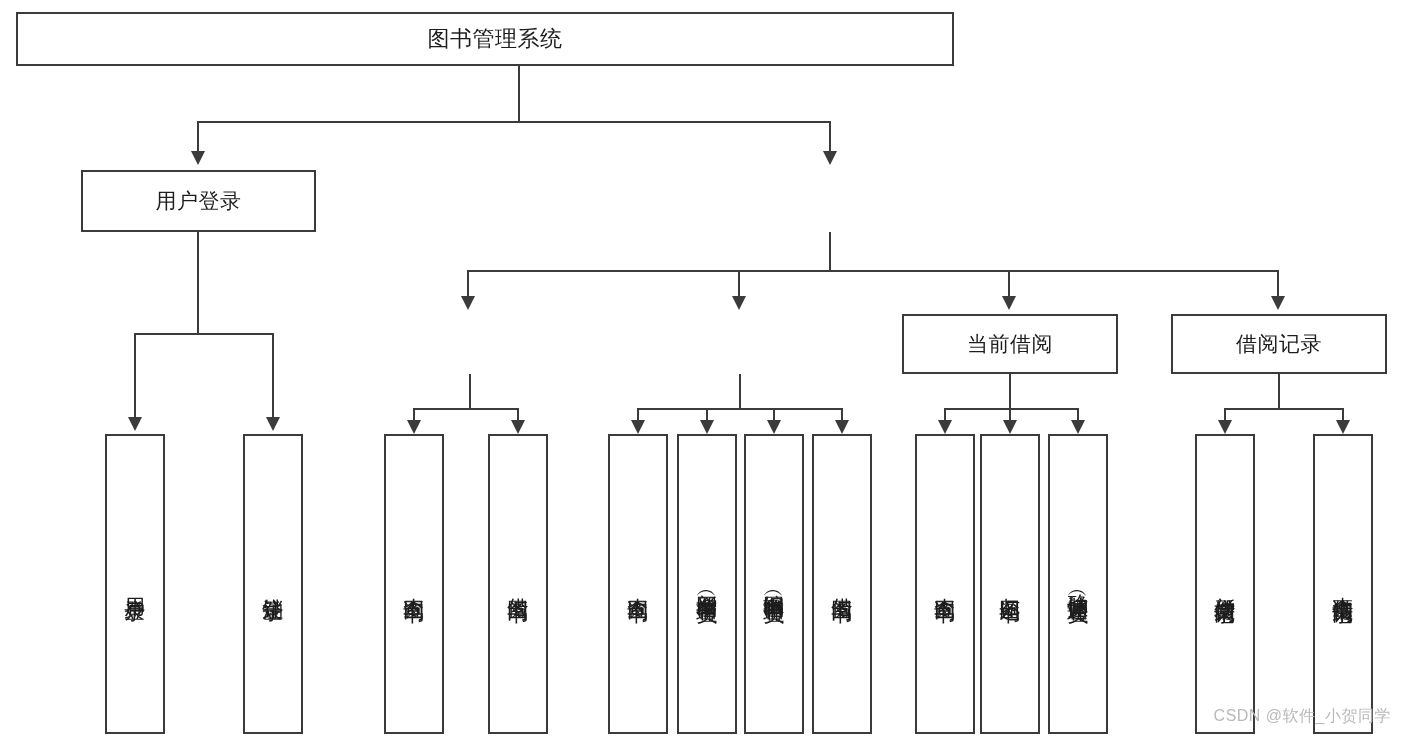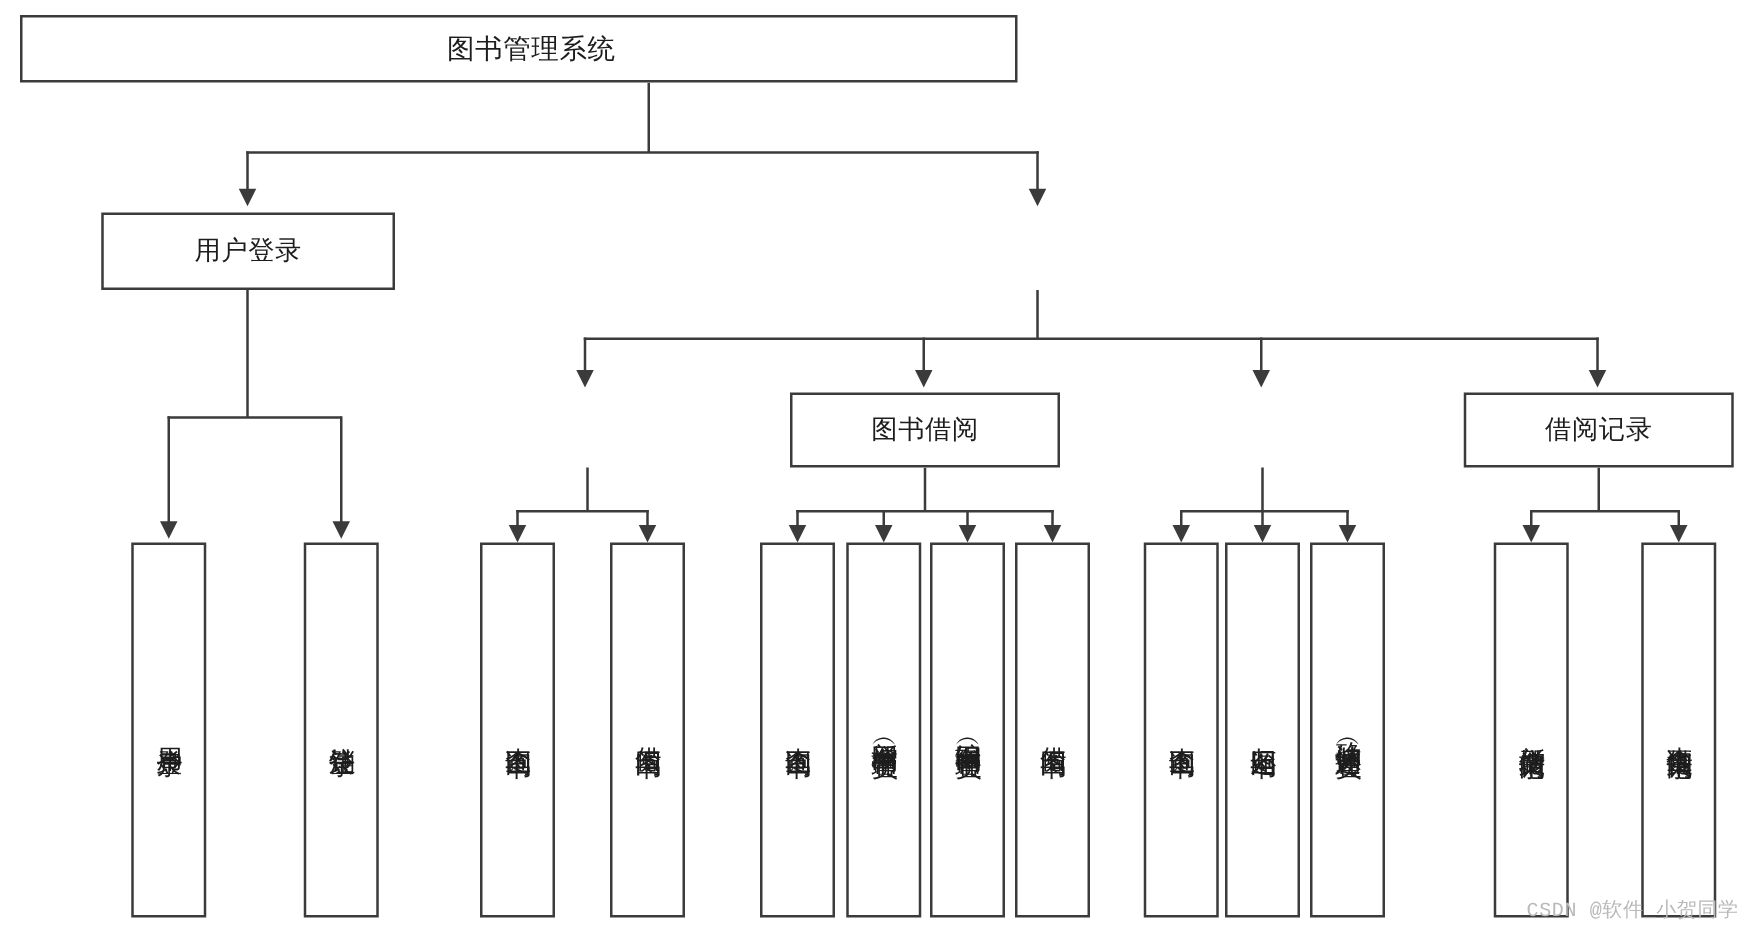--- a/index.html
+++ b/index.html
@@ -61,35 +61,35 @@
   .arrow{
     position:absolute;
     width:0;height:0;
     border-left:7px solid transparent;
     border-right:7px solid transparent;
     border-top:14px solid #3b3b3b;
     z-index:2;
   }
   #watermark{
     position:absolute;
-    right:14px;bottom:8px;
+    right:14px;bottom:20px;
     font-size:16px;
     color:#b9b9b9;
     letter-spacing:0.5px;
     z-index:5;
     white-space:nowrap;
-    font-family:Liberation Mono, monospace;
+    font-family:Liberation Sans, sans-serif;
   }
 </style>
 </head>
 <body>
 
 <div id="diagram">
 
-  <div class="node h-node" id="node-root" style="left:16px;top:12px;width:798px;height:54px;padding-left:20px;">
+  <div class="node h-node" id="node-root" style="left:16px;top:12px;width:938px;height:54px;padding-left:20px;">
     <span class="label">图书管理系统</span>
   </div>
 
   <div class="edge edge-v" style="left:518px;top:66px;width:2px;height:56px;"></div>
 
   <div class="edge edge-h" style="left:197px;top:121px;width:634px;height:2px;"></div>
 
   <div class="edge edge-v" style="left:197px;top:121px;width:2px;height:32px;"></div>
   <div class="arrow" style="left:191px;top:151px;"></div>
   <div class="edge edge-v" style="left:829px;top:121px;width:2px;height:32px;"></div>
@@ -112,22 +112,22 @@
 
   <div class="edge edge-v" style="left:467px;top:270px;width:2px;height:28px;"></div>
   <div class="arrow" style="left:461px;top:296px;"></div>
   <div class="edge edge-v" style="left:738px;top:270px;width:2px;height:28px;"></div>
   <div class="arrow" style="left:732px;top:296px;"></div>
   <div class="edge edge-v" style="left:1008px;top:270px;width:2px;height:28px;"></div>
   <div class="arrow" style="left:1002px;top:296px;"></div>
   <div class="edge edge-v" style="left:1277px;top:270px;width:2px;height:28px;"></div>
   <div class="arrow" style="left:1271px;top:296px;"></div>
 
-  <div class="node h-node" id="node-book-borrow" style="left:632px;top:314px;width:216px;height:60px;">
-    <span class="label">图书借阅</span>
+  <div class="node h-node" id="node-current-borrow" style="left:902px;top:314px;width:216px;height:60px;">
+    <span class="label">当前借阅</span>
   </div>
   <div class="node h-node" id="node-borrow-record" style="left:1171px;top:314px;width:216px;height:60px;">
     <span class="label">借阅记录</span>
   </div>
 
   <div class="edge edge-v" style="left:469px;top:374px;width:2px;height:35px;"></div>
   <div class="edge edge-h" style="left:413px;top:408px;width:106px;height:2px;"></div>
   <div class="edge edge-v" style="left:413px;top:408px;width:2px;height:14px;"></div>
   <div class="arrow" style="left:407px;top:420px;"></div>
   <div class="edge edge-v" style="left:517px;top:408px;width:2px;height:14px;"></div>

